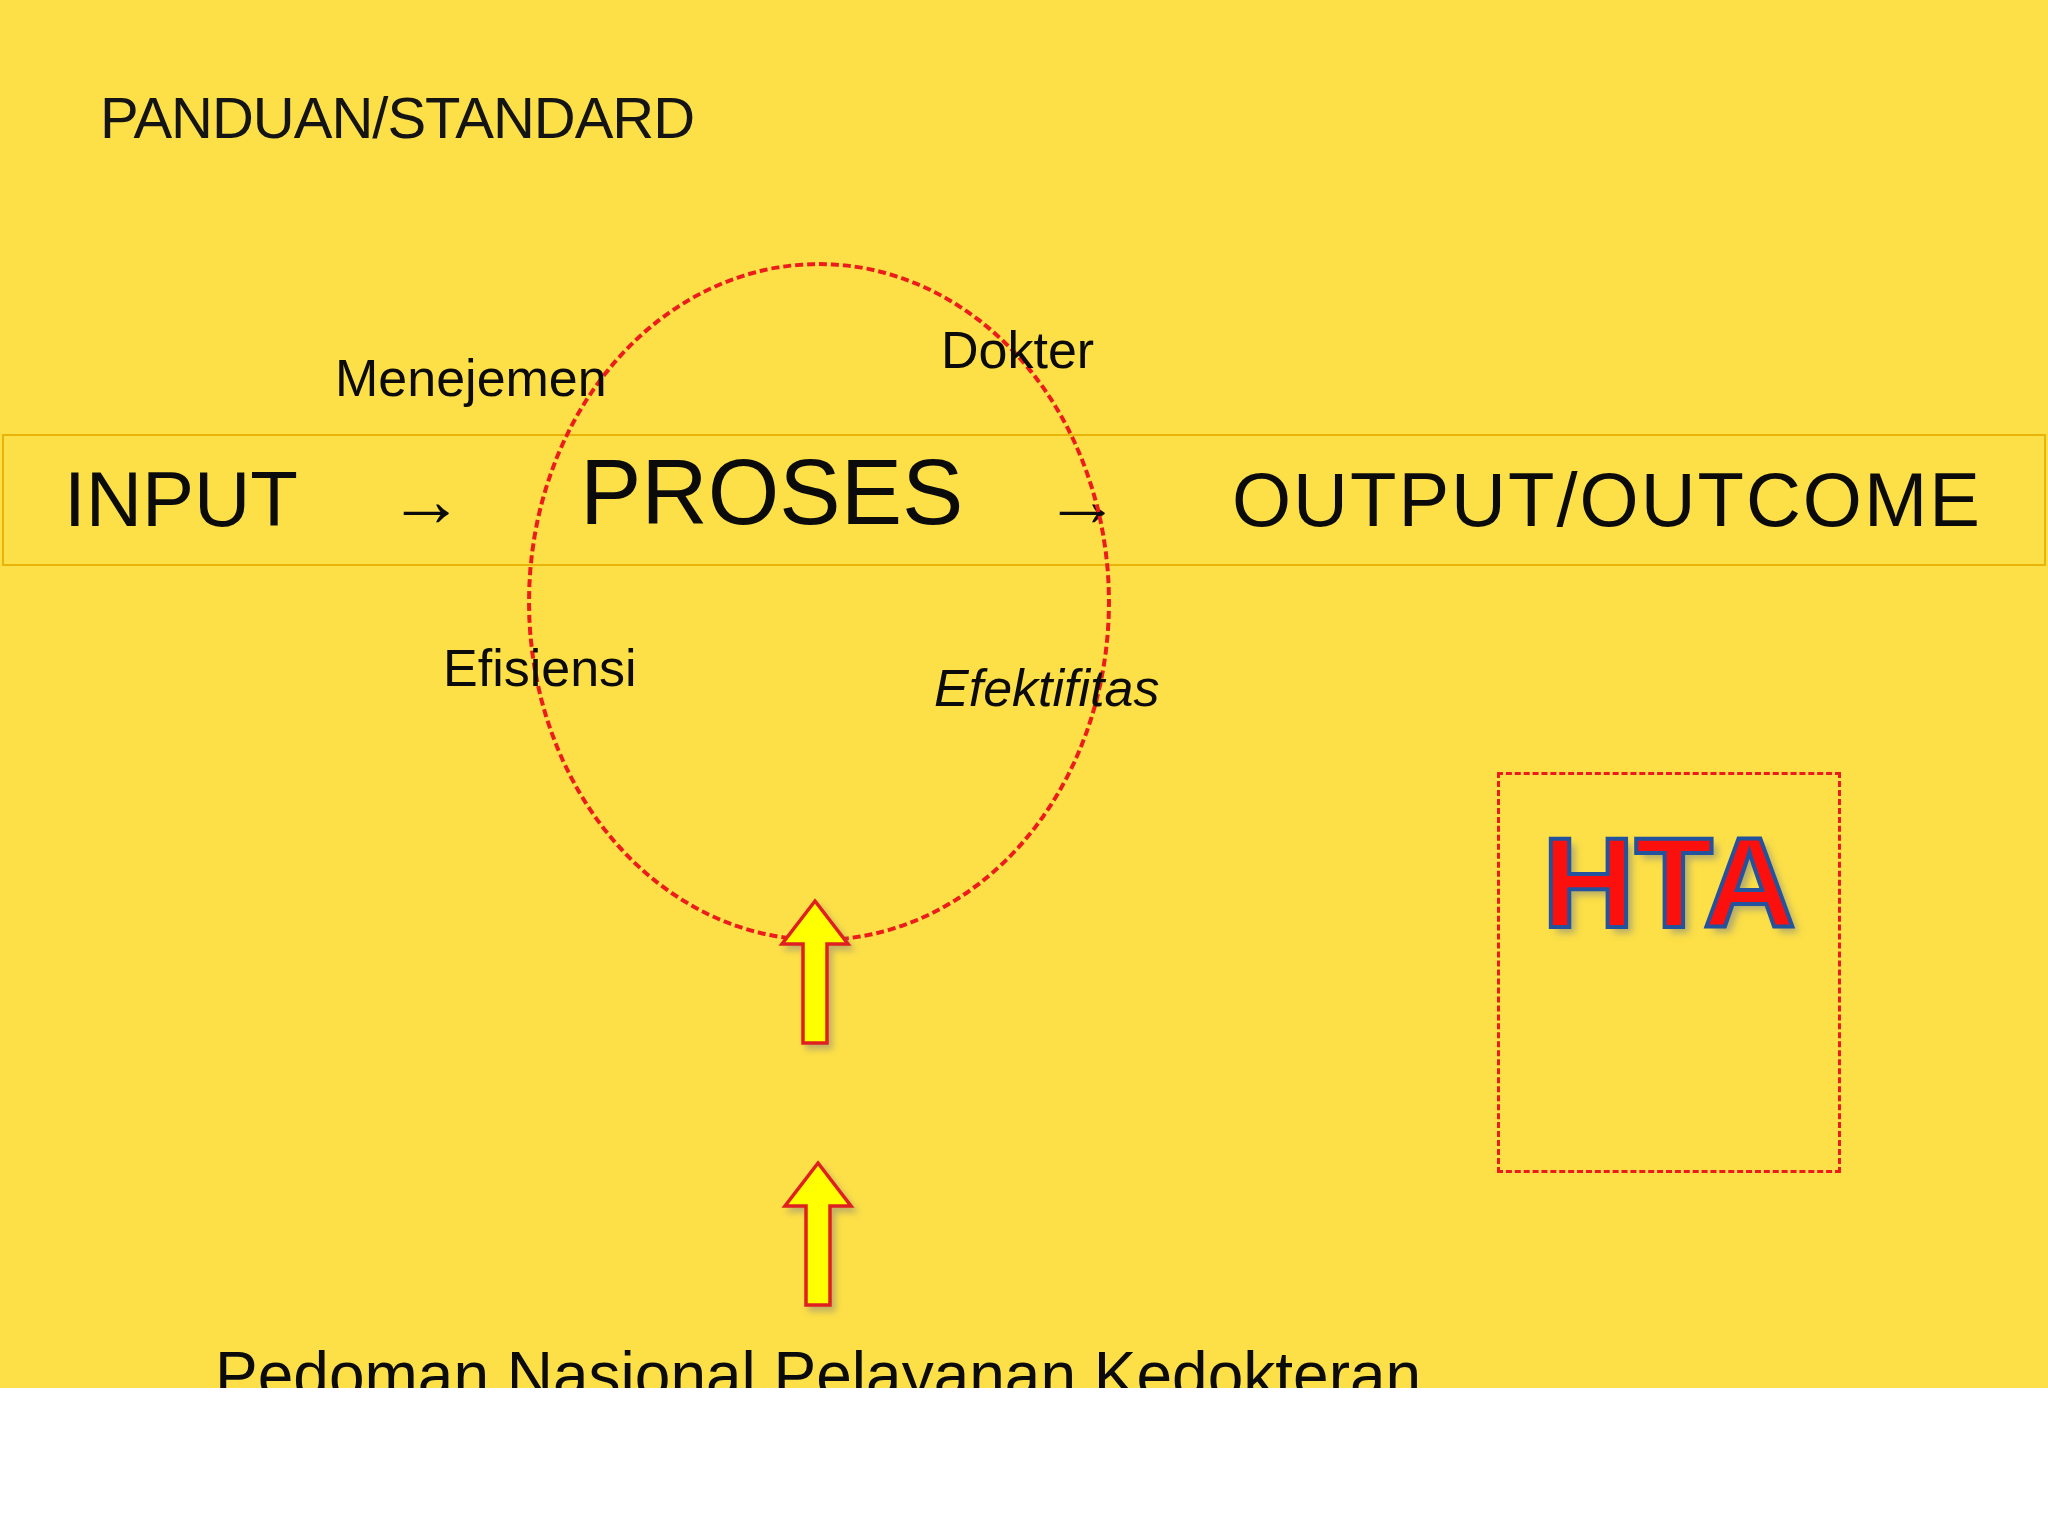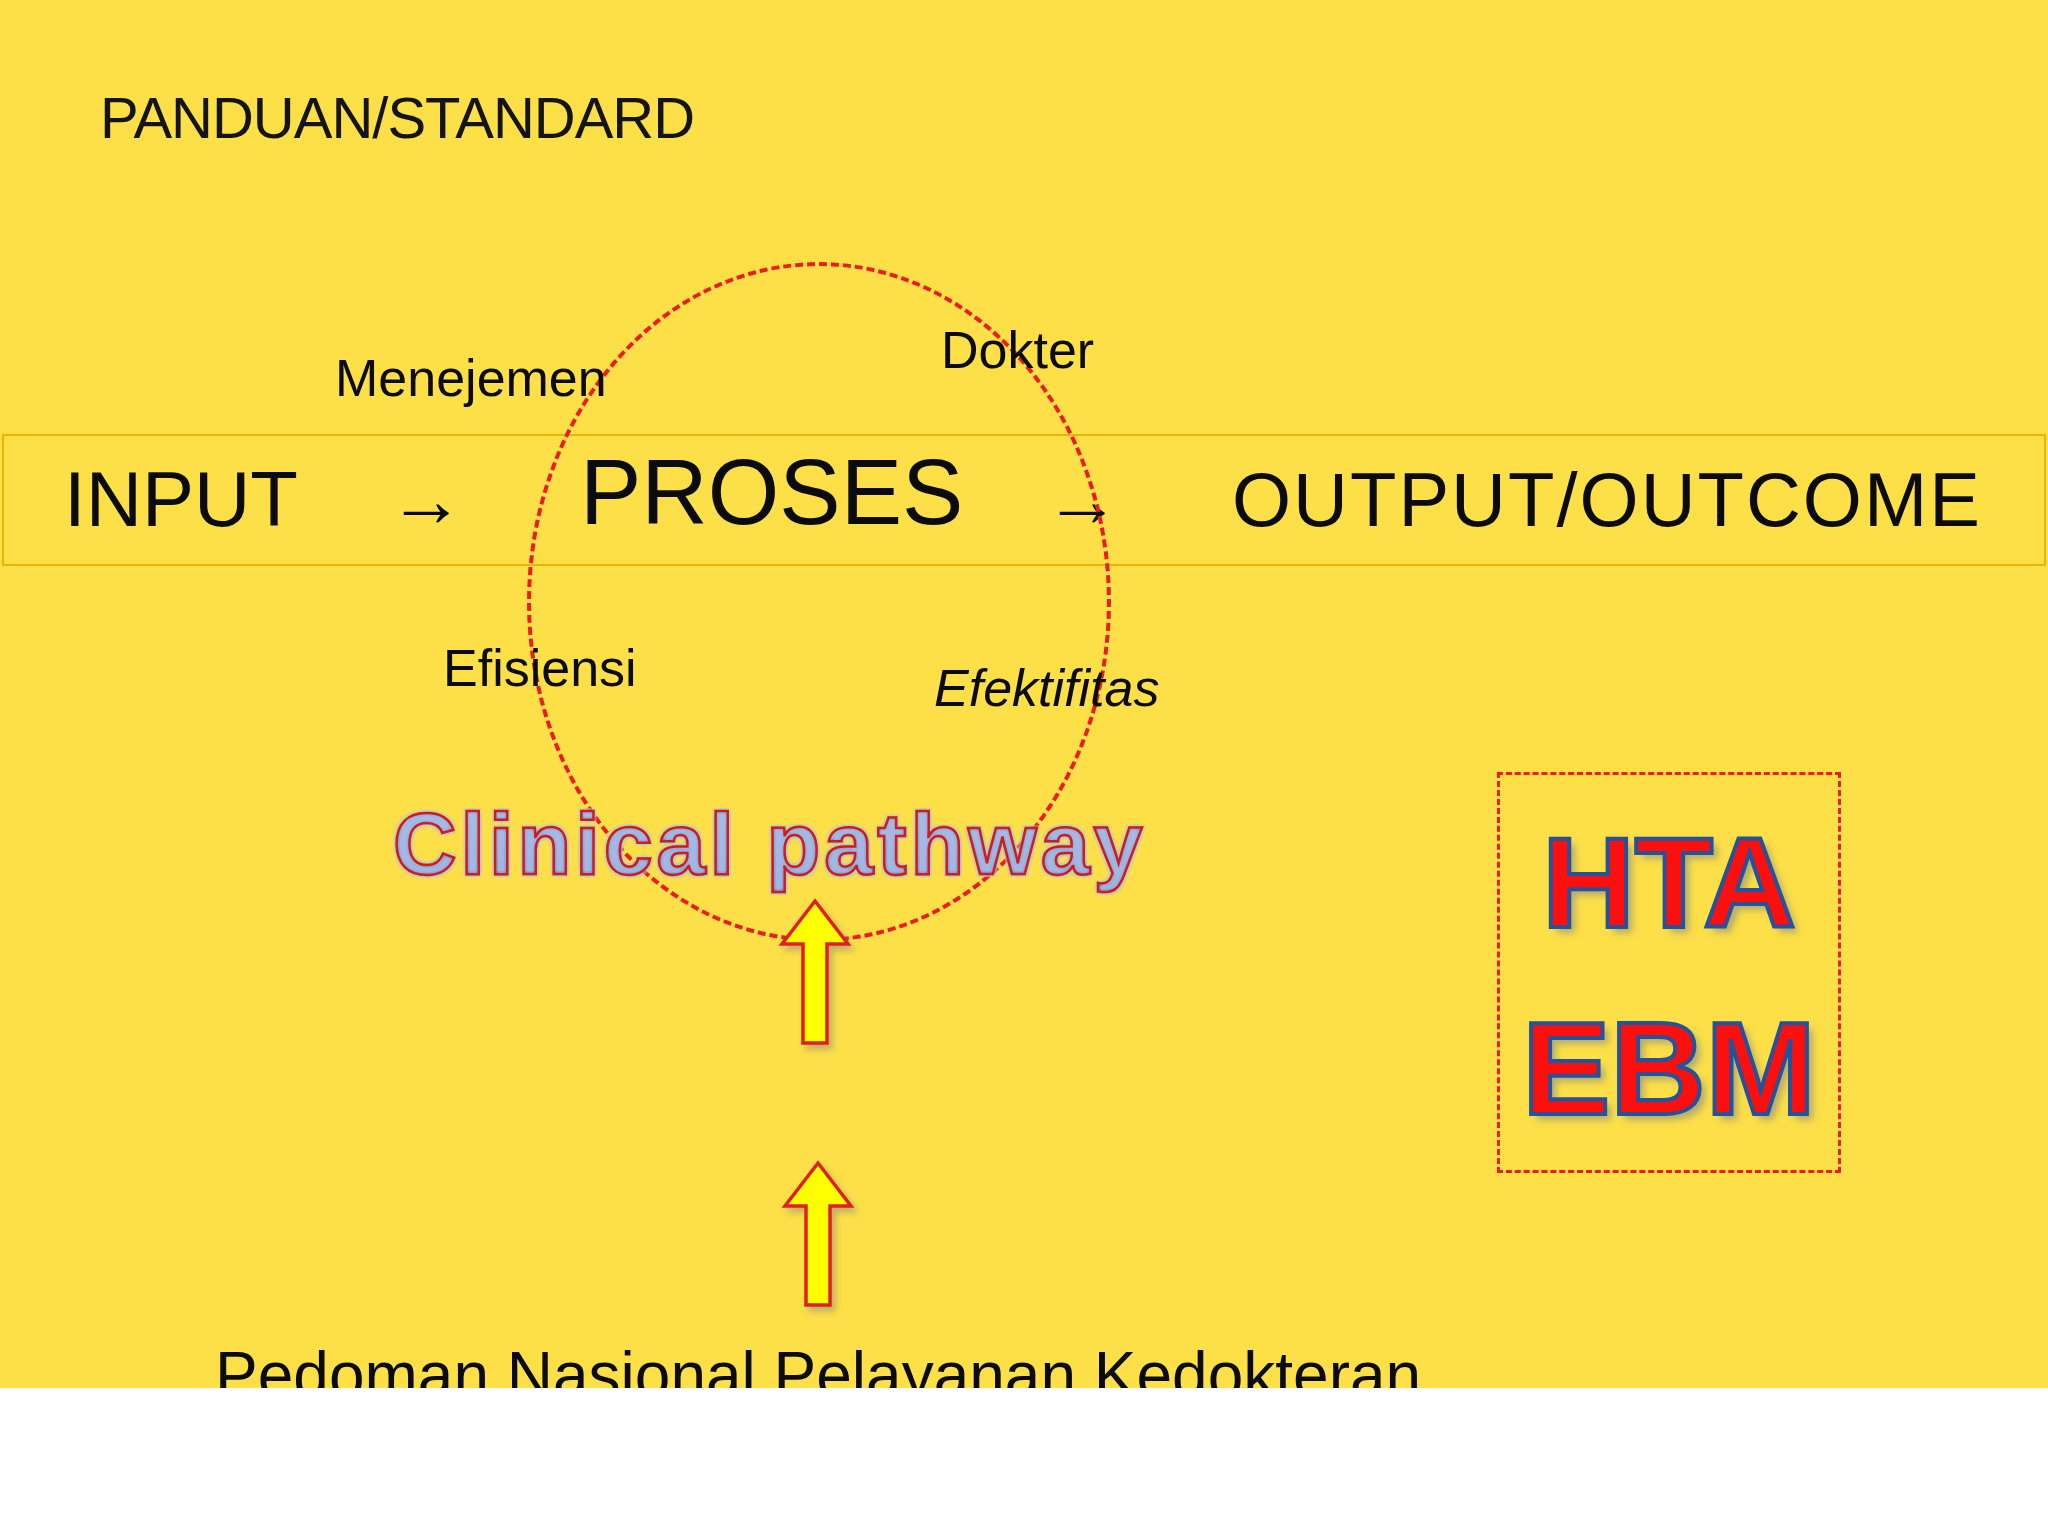--- a/index.html
+++ b/index.html
@@ -96,33 +96,31 @@
     <span class="cell cell-proses">PROSES</span>
     <span class="cell cell-arrow2">→</span>
     <span class="cell cell-output">OUTPUT/OUTCOME</span>
   </div>
 
   <div class="abs quad-label lbl-menejemen">Menejemen</div>
   <div class="abs quad-label lbl-dokter">Dokter</div>
   <div class="abs quad-label lbl-efisiensi">Efisiensi</div>
   <div class="abs quad-label lbl-efektifitas">Efektifitas</div>
 
-  <div class="abs wordart">Clinical pathway</div>
 
   <svg class="abs up-arrow arrow-1" width="74" height="148" viewBox="0 0 74 148">
     <polygon points="37,3 70,46 49,46 49,145 25,145 25,46 4,46" fill="#ffff00" stroke="#e02020" stroke-width="3.5" stroke-linejoin="miter"></polygon>
   </svg>
 
 
   <svg class="abs up-arrow arrow-2" width="74" height="148" viewBox="0 0 74 148">
     <polygon points="37,3 70,46 49,46 49,145 25,145 25,46 4,46" fill="#ffff00" stroke="#e02020" stroke-width="3.5" stroke-linejoin="miter"></polygon>
   </svg>
 
   <div class="abs big-text lbl-pnpk">Pedoman Nasional Pelayanan Kedokteran</div>
 
   <div class="abs hta-box">
     <div class="hta-line hta-line1">HTA</div>
-    <div class="hta-line hta-line2">EBM</div>
   </div>
 
   <div class="abs page-number">38</div>
 
 </div>
 
 </body></html>

